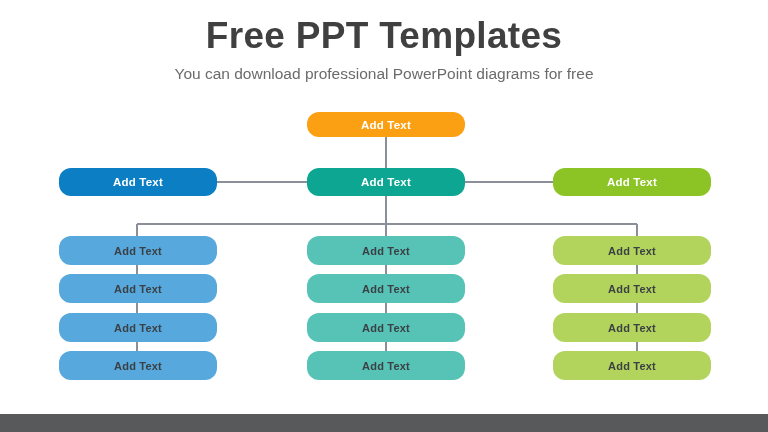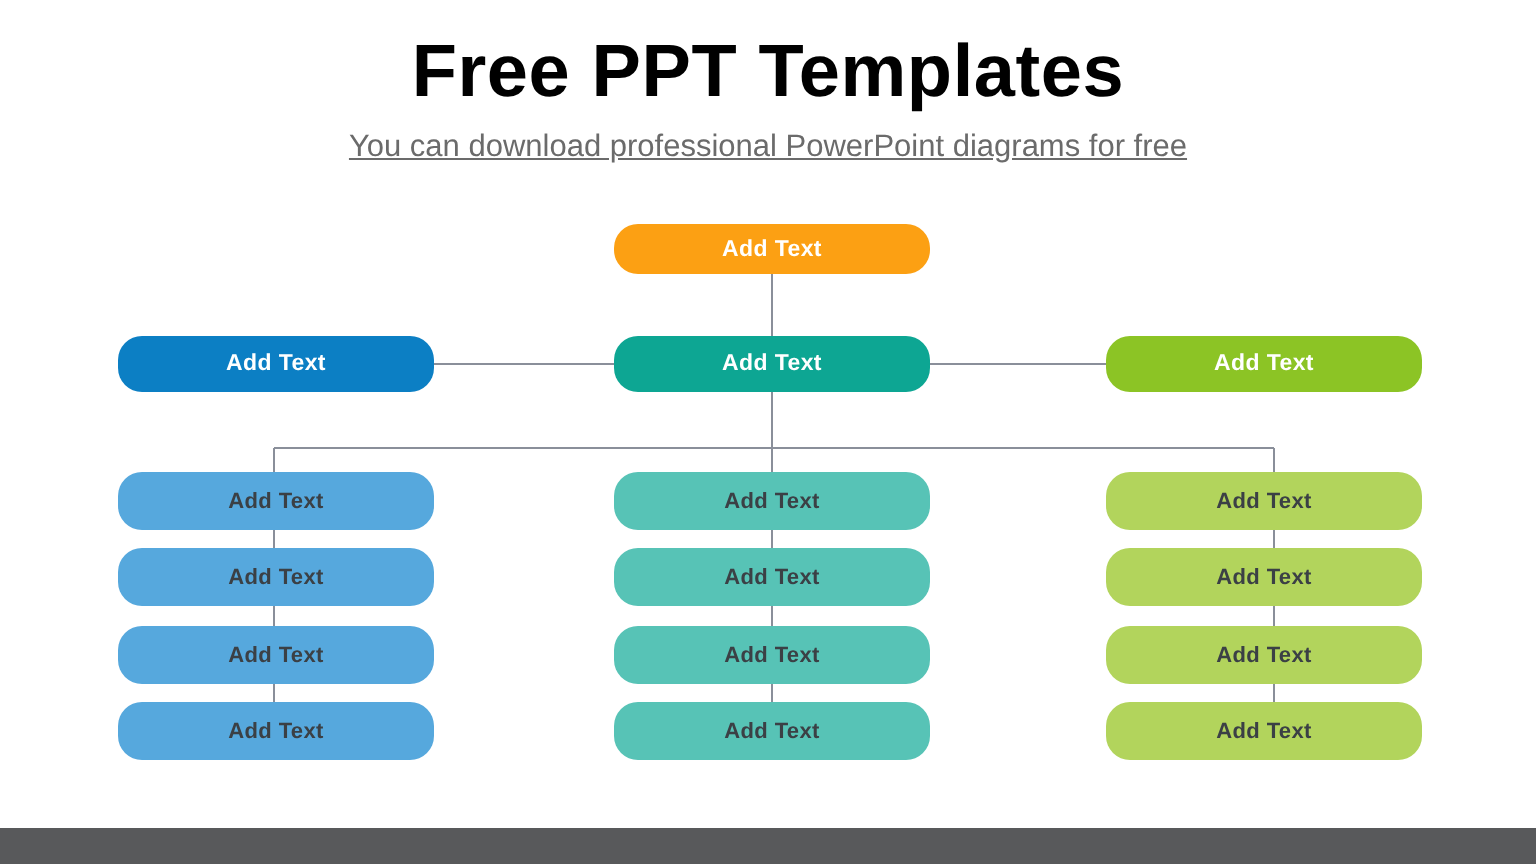--- a/index.html
+++ b/index.html
@@ -9,29 +9,29 @@
     font-family:"Liberation Sans", sans-serif;
     overflow:hidden;
     position:relative;
   }
   #slide{position:absolute;left:0;top:0;width:768px;height:432px;background:#fff;}
 
   
   .title{
     position:absolute;left:0;top:14px;width:768px;
     text-align:center;
-    font-size:37px;font-weight:bold;color:#000000;
+    font-size:37px;font-weight:bold;color:#404040;
     letter-spacing:.3px;line-height:44px;
     white-space:nowrap;
   }
   .subtitle{
     position:absolute;left:0;top:64px;width:768px;
     text-align:center;
     font-size:15.5px;font-weight:400;color:#6b6b6b;
-    line-height:20px;white-space:nowrap;text-decoration:underline;
+    line-height:20px;white-space:nowrap;
   }
 
   
   #connectors{position:absolute;left:0;top:0;width:768px;height:432px;}
 
   
   .node{
     position:absolute;
     box-sizing:border-box;
     display:flex;align-items:center;justify-content:center;

